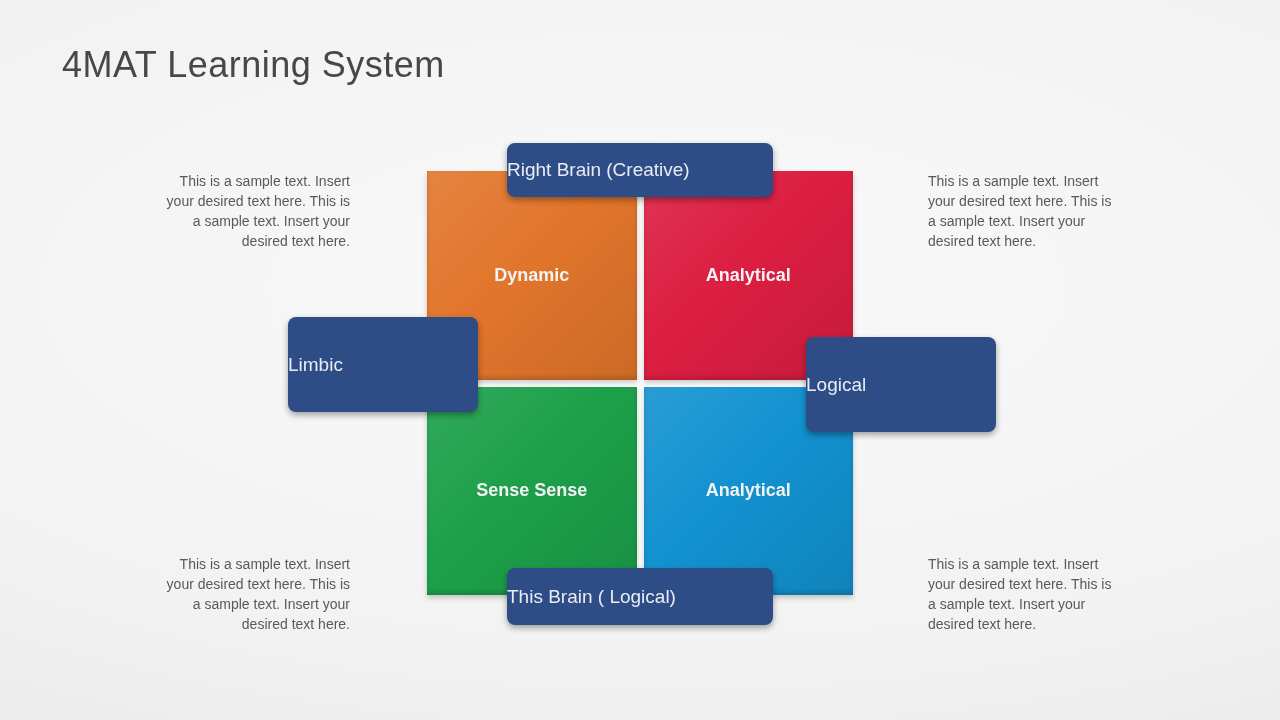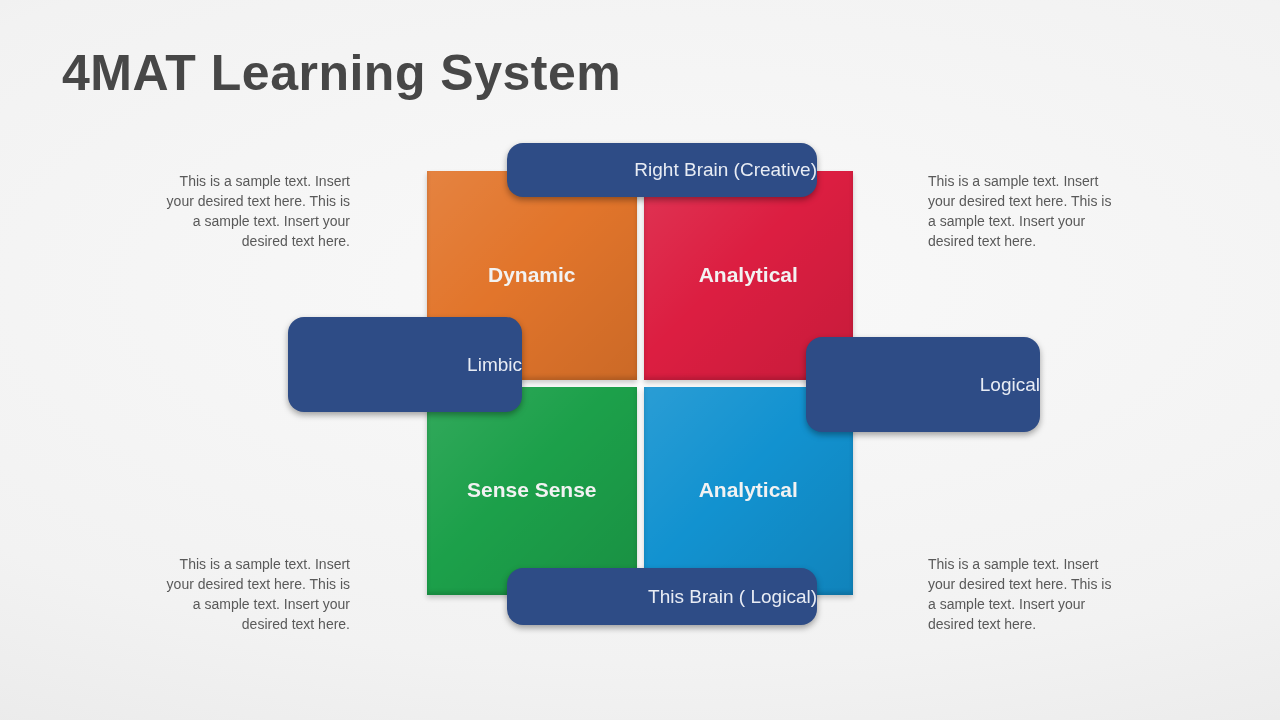--- a/index.html
+++ b/index.html
@@ -8,45 +8,44 @@
     font-family:"Liberation Sans","DejaVu Sans",sans-serif;
     overflow:hidden;
   }
   .slide{
     position:relative;width:1280px;height:720px;
     background:radial-gradient(ellipse 130% 95% at 52% 40%, #f9f9f9 0%, #f2f2f2 55%, #e3e3e3 100%);
     overflow:hidden;
   }
   .slide-title{
     position:absolute;left:62px;top:44px;
-    font-size:50px;font-weight:700;color:#474747;
+    font-size:36px;font-weight:400;color:#474747;
     letter-spacing:0.5px;white-space:nowrap;
   }
   
   .matrix{
     position:absolute;left:427px;top:171px;width:426px;height:424px;
     display:grid;grid-template-columns:1fr 1fr;grid-template-rows:1fr 1fr;gap:7px;
     background:#fdfdfd;
   }
   .quadrant{
     display:flex;align-items:center;justify-content:center;
     background-image:linear-gradient(135deg, rgba(255,255,255,0.10) 0%, rgba(0,0,0,0) 45%, rgba(0,0,0,0.10) 100%);
     box-shadow:0 3px 5px rgba(0,0,0,0.20), inset 0 -3px 4px rgba(0,0,0,0.15);
   }
   .quadrant-label{
     max-width:140px;text-align:center;
-    color:#f2f2f2;font-size:21px;font-weight:bold;line-height:1.38;
+    color:#f2f2f2;font-size:18px;font-weight:bold;line-height:1.38;
   }
   
   .badge{
-    position:absolute;display:flex;align-items:center;justify-content:flex-end;
-    border-radius:16px;
+    position:absolute;display:flex;align-items:center;justify-content:flex-start;
+    border-radius:8px;
     box-shadow:0 3px 6px rgba(0,0,0,0.35);
     z-index:5;
-    padding-left:44px;
   }
   .badge-label{
     color:#e8ecf4;font-size:19px;font-weight:400;white-space:nowrap;
   }
   .badge-top{left:507px;top:143px;width:266px;height:54px;}
   .badge-bottom{left:507px;top:568px;width:266px;height:57px;}
   .badge-left{left:288px;top:317px;width:190px;height:95px;}
   .badge-right{left:806px;top:337px;width:190px;height:95px;}
   
   .sample-text{

